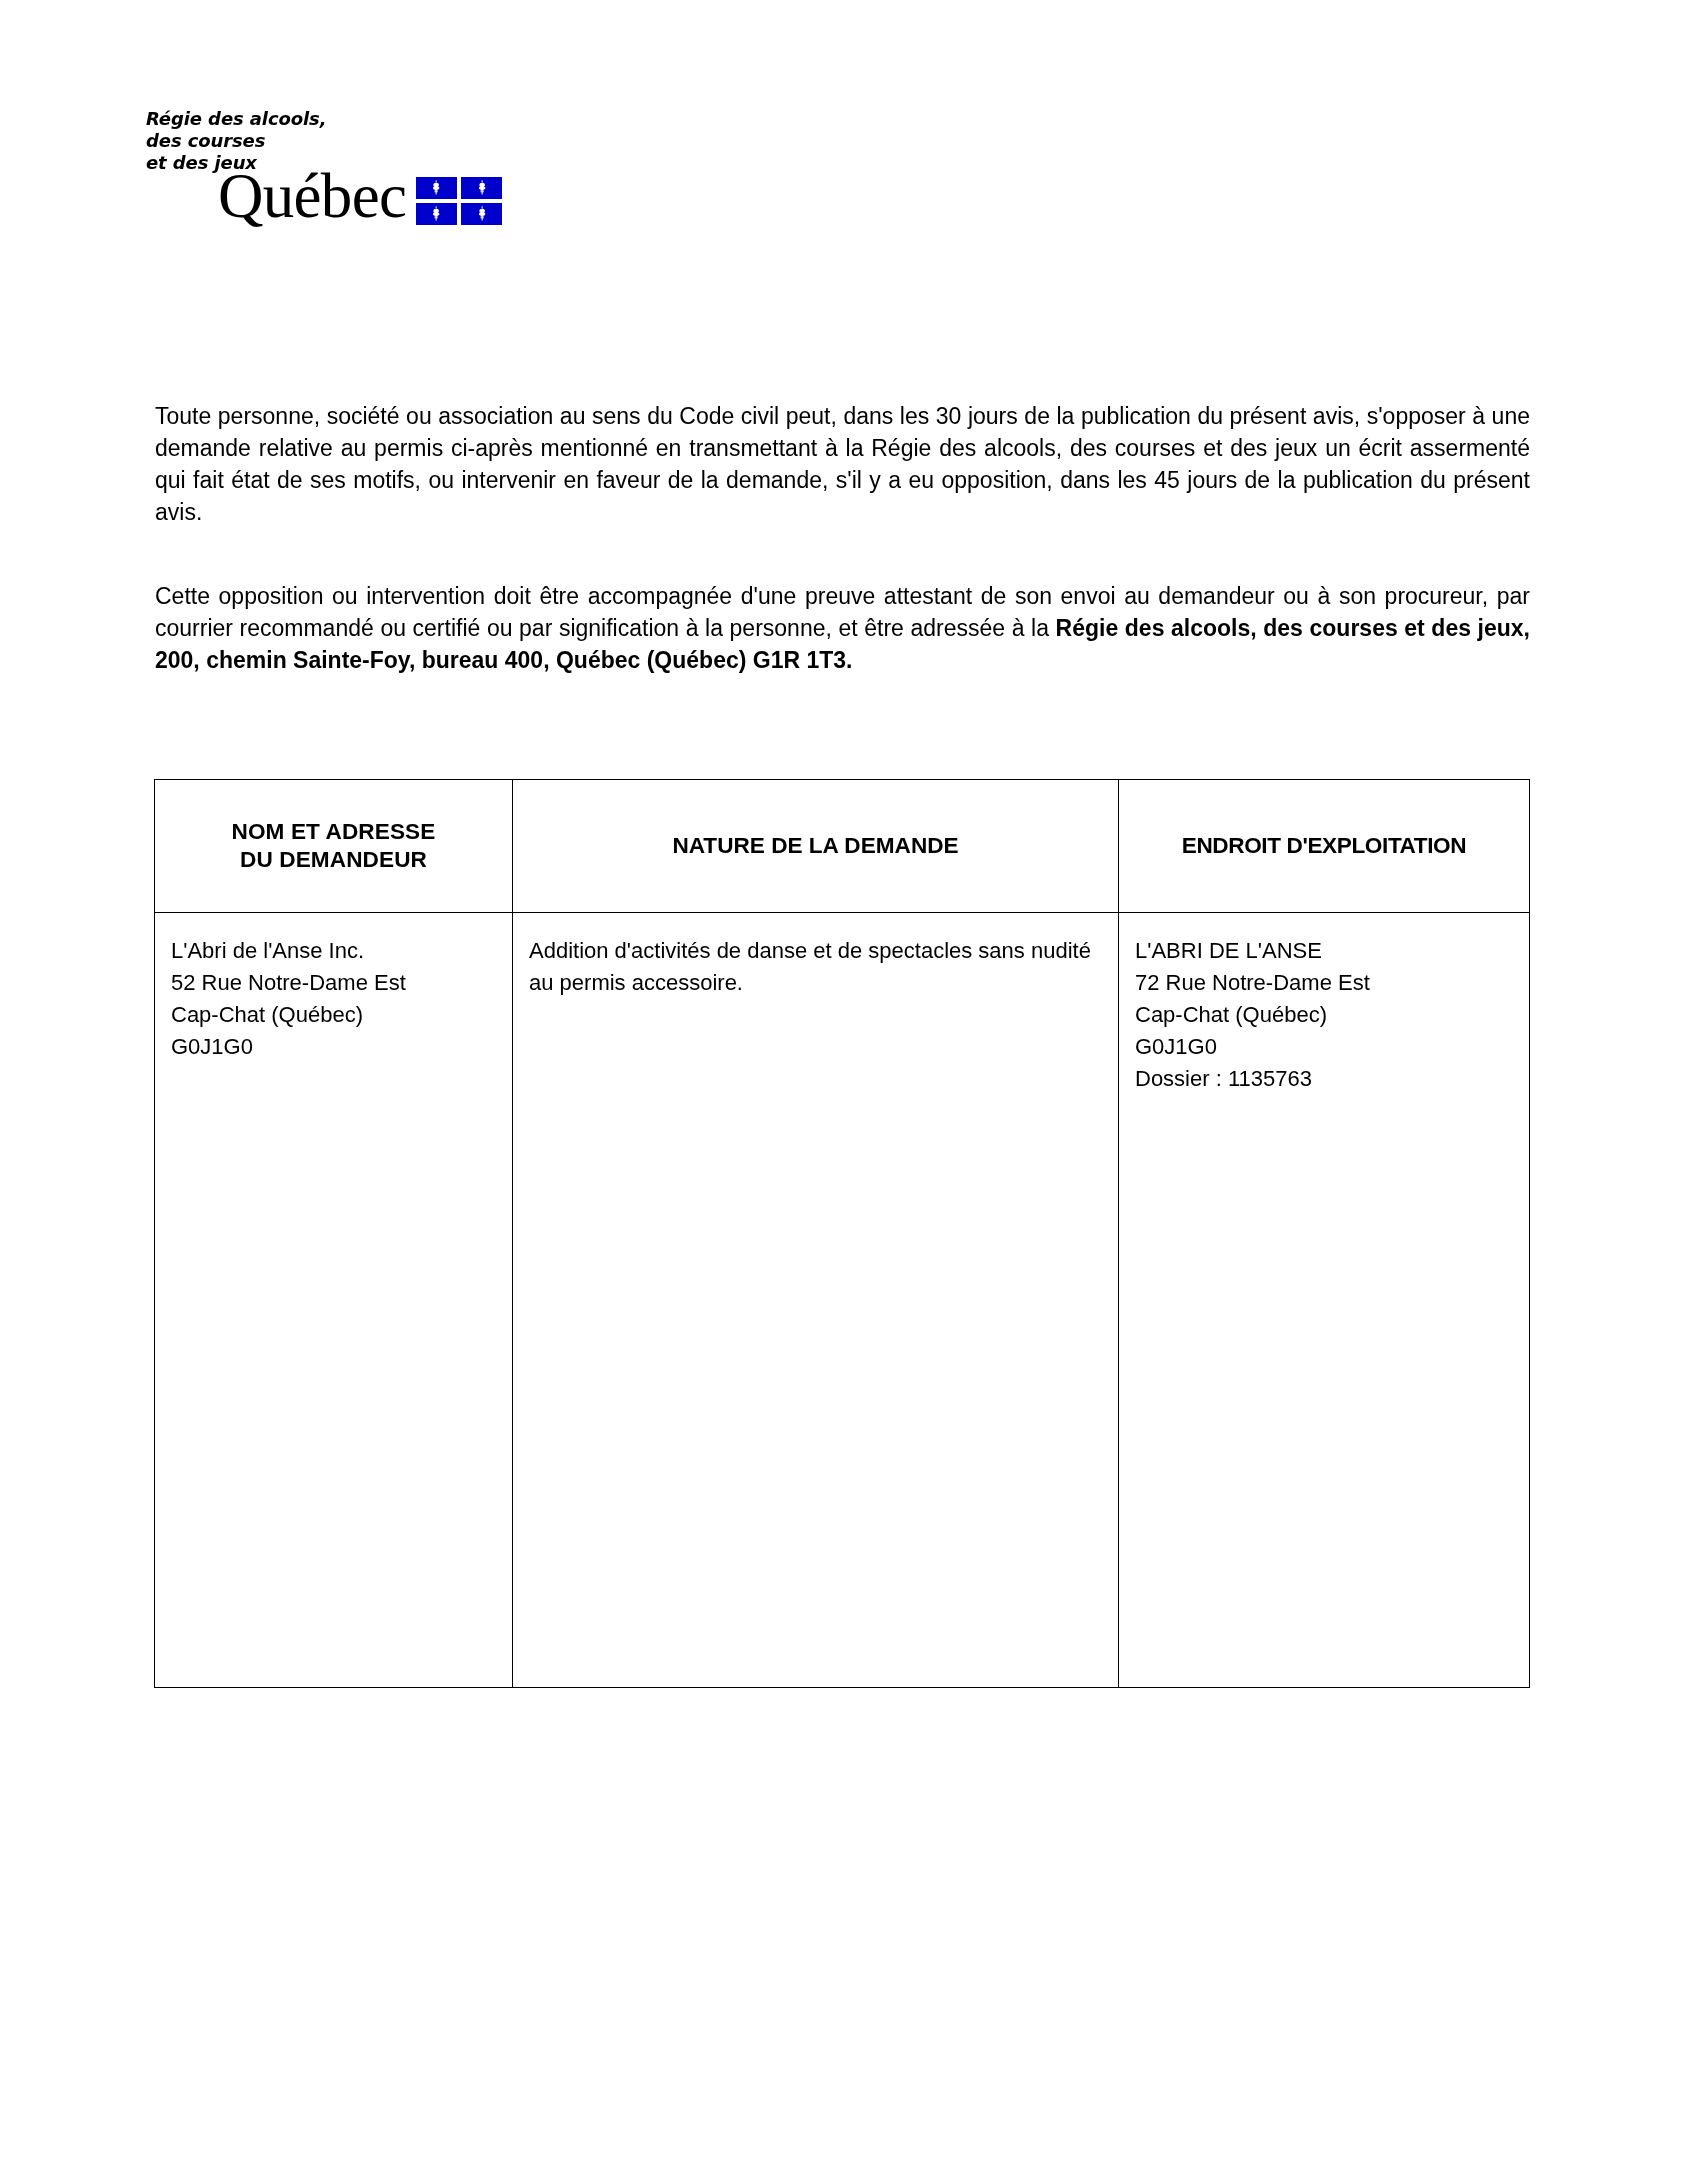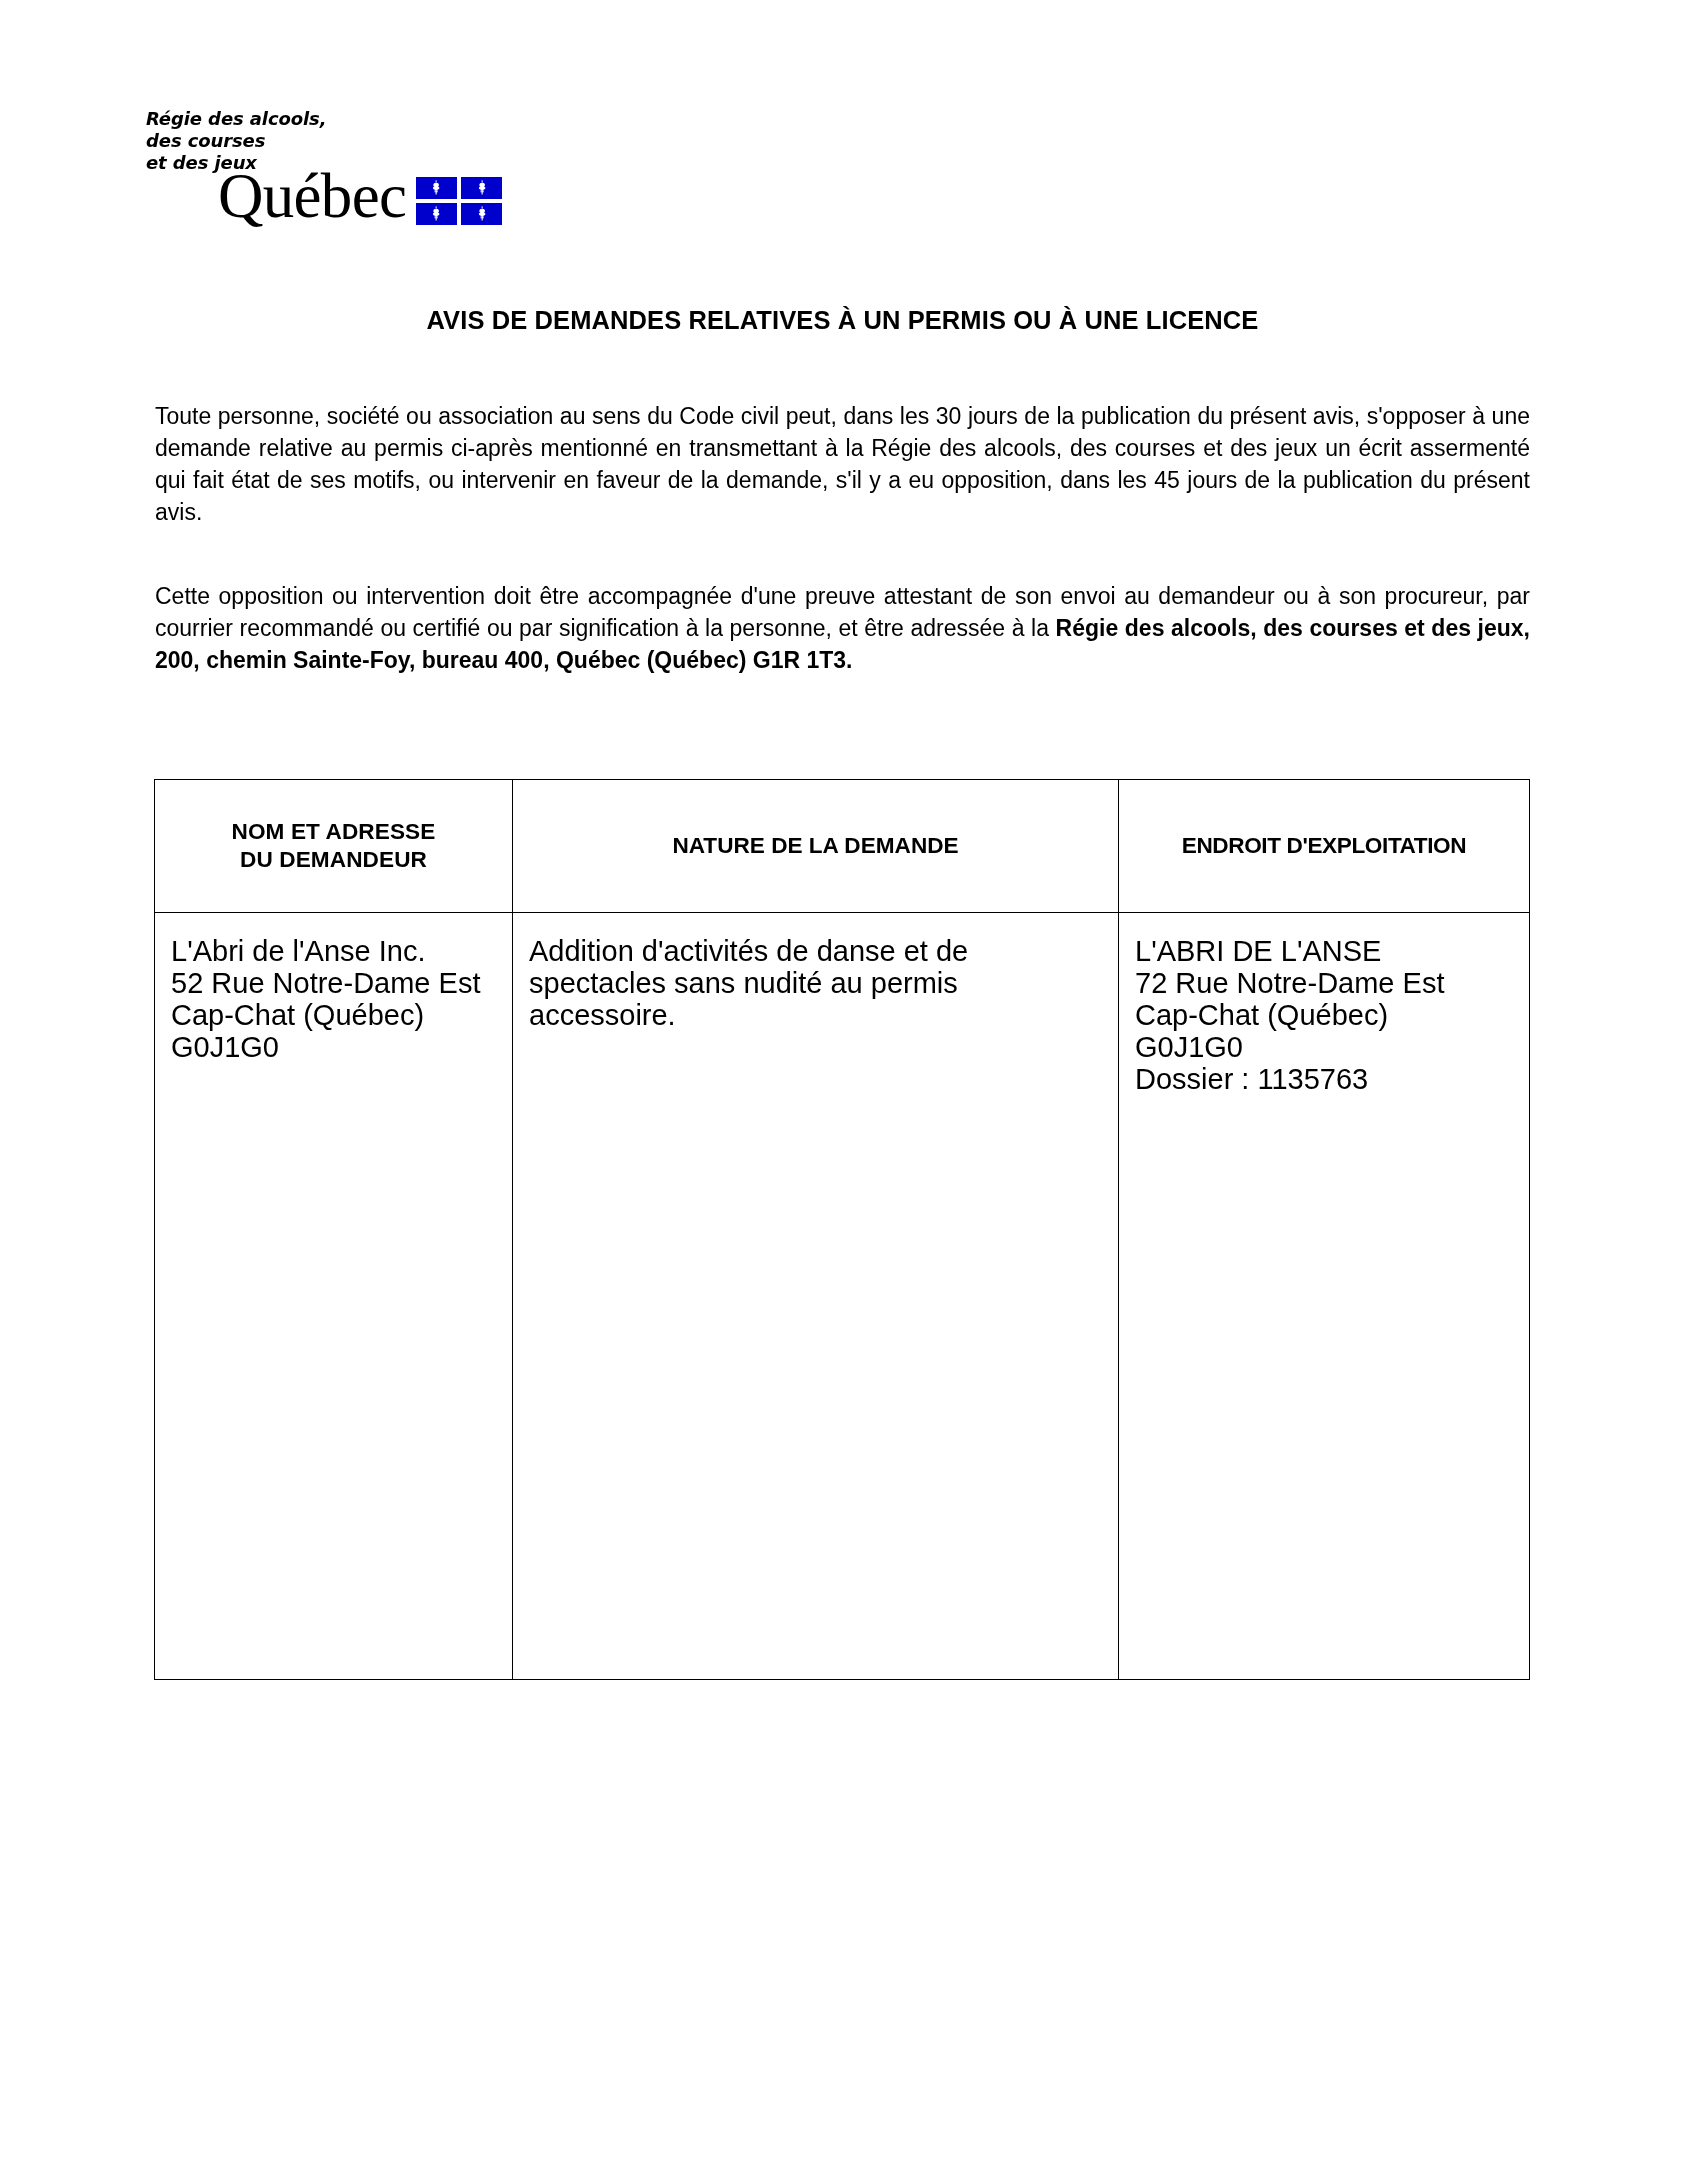--- a/index.html
+++ b/index.html
@@ -132,23 +132,23 @@
     font-weight: bold;
     line-height: 28.5px;
     padding: 0 4.4px;
     white-space: pre-line;
   }
   .notice-table th.h1 { letter-spacing: 0.1px; }
   .notice-table th.h3 { letter-spacing: -0.4px; text-align: center; }
 
   .notice-table tbody td {
     height: 740px;
-    font-size: 29px;
+    font-size: 22px;
     line-height: 32px;
-    padding: 22px 16px 4px 16px;
+    padding: 22px 16px 12px 16px;
   }
   .cell-lines { white-space: pre-line; }
 </style>
 </head>
 <body>
 
 <div class="page" data-interactable="false">
 
   <div class="logo-block" data-interactable="false">
     <div class="logo-wordmark" data-interactable="false">Régie des alcools,
@@ -176,21 +176,20 @@
         </div>
         <div class="flag-quarter" data-interactable="false">
           <svg viewBox="0 0 20 24" aria-hidden="true">
             <path fill="#ffffff" d="M10 0.8c1.1 1.6 1.1 3.2 0.45 4.6 1.5-0.5 2.9 0.1 3.4 1.3 0.55 1.3-0.1 2.8-1.5 3.3 1.35 0.15 2.3 1 2.3 2.1 0 1.25-1.2 2.15-2.75 2.05 0.5 0.35 0.75 0.8 0.75 1.3h-1.7v1.15h1.5v1.1h-1.5V21h-1.5v-3.3H7.95v-1.1h1.5v-1.15h-1.7c0-0.5 0.25-0.95 0.75-1.3C6.95 14.25 5.75 13.35 5.75 12.1c0-1.1 0.95-1.95 2.3-2.1C6.65 9.5 6 8 6.55 6.7 7.05 5.5 8.45 4.9 9.95 5.4 9.3 4 9.3 2.4 10 0.8z"></path>
           </svg>
         </div>
       </div>
     </div>
   </div>
 
-  <h1 class="doc-title" data-interactable="false">AVIS DE DEMANDES RELATIVES À UN PERMIS OU À UNE LICENCE</h1>
 
   <p class="para" id="para-1" data-interactable="false">Toute personne, société ou association au sens du Code civil peut, dans les 30 jours de la publication du présent avis, s'opposer à une demande relative au permis ci-après mentionné en transmettant à la Régie des alcools, des courses et des jeux un écrit assermenté qui fait état de ses motifs, ou intervenir en faveur de la demande, s'il y a eu opposition, dans les 45 jours de la publication du présent avis.</p>
 
   <p class="para" id="para-2" data-interactable="false">
     <span data-interactable="false">Cette opposition ou intervention doit être accompagnée d'une preuve attestant de son envoi au demandeur ou à son procureur, par courrier recommandé ou certifié ou par signification à la personne, et être adressée à la </span><strong data-interactable="false">Régie des alcools, des courses et des jeux, 200, chemin Sainte-Foy, bureau 400, Québec (Québec) G1R 1T3.</strong>
   </p>
 
   <table class="notice-table" data-interactable="false">
     <colgroup>
       <col class="c1">

